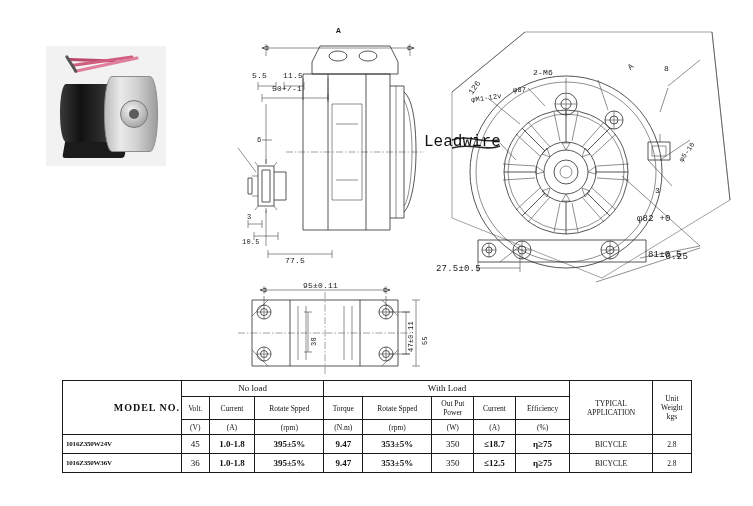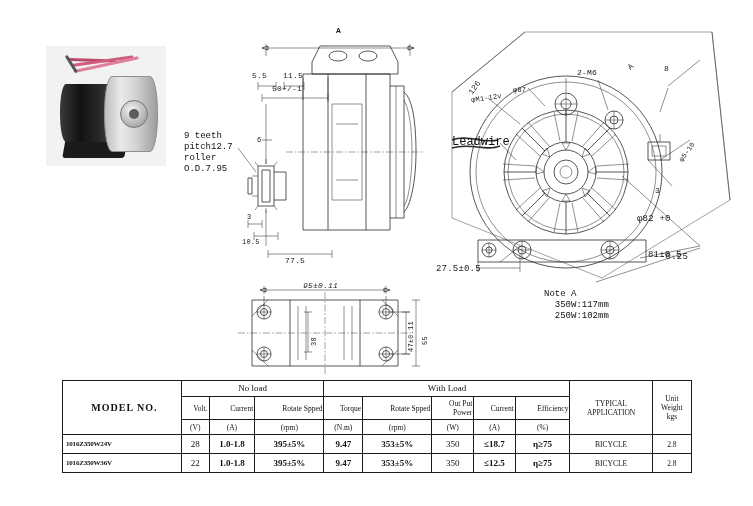--- a/index.html
+++ b/index.html
@@ -65,27 +65,27 @@
   
   #spec-table{
     position:absolute;left:62px;top:380px;width:630px;
     border-collapse:collapse;font-family:"Liberation Serif", serif;
   }
   #spec-table td,#spec-table th{
     border:1px solid #1b1b1b;text-align:center;vertical-align:middle;
     font-size:7.5px;color:#111;padding:1px 1px;line-height:9px;
   }
   #spec-table .grp{font-size:9px;height:13px;}
-  #spec-table .hd{height:20px;text-align:right;}
+  #spec-table .hd{height:20px;}
   #spec-table .unit{height:12px;}
   #spec-table .modelcol{
     text-align:left;padding-left:3px;font-size:7px;letter-spacing:-.2px;font-weight:bold;
   }
   #spec-table .modelhead{
-    font-weight:bold;font-size:10px;text-align:center;padding-left:6px;letter-spacing:1px;margin-top:43px;
+    font-weight:bold;font-size:10px;text-align:right;padding-left:6px;letter-spacing:1px;margin-top:43px;
   }
   #spec-table .b{font-weight:bold;}
   #spec-table tbody td{height:16px;font-size:9px;}
   #spec-table tbody td.modelcol{font-size:7px;}
   #spec-table .small{font-size:7.5px;}
 </style>
 </head>
 <body>
 
 <div class="sheet">
@@ -157,24 +157,20 @@
   </svg>
 
   <div class="dim" style="left:336px;top:26px;font-weight:bold;">A</div>
   <div class="dim" style="left:252px;top:71px;">5.5</div>
   <div class="dim" style="left:283px;top:71px;">11.5</div>
   <div class="dim" style="left:272px;top:84px;">50+/-1</div>
   <div class="dim sm" style="left:257px;top:136px;">6</div>
   <div class="dim sm" style="left:247px;top:213px;">3</div>
   <div class="dim sm" style="left:242px;top:238px;">10.5</div>
   <div class="dim" style="left:285px;top:256px;">77.5</div>
-  <div class="note" style="left:184px;top:131px;">9 teeth
-pitch12.7
-roller
-O.D.7.95</div>
 
   <svg width="753" height="506">
 
     <path class="ln" d="M252,300 L398,300 L398,366 L252,366 Z"></path>
 
     <path class="ln-t" d="M252,316 L268,300 M382,300 L398,316 M252,350 L268,366 M382,366 L398,350"></path>
 
     <path class="ln" d="M290,300 L290,366 M360,300 L360,366"></path>
     <path class="ln-t" d="M298,306 L298,360 M352,306 L352,360"></path>
     <path class="ln-t" d="M306,306 L306,360 M344,306 L344,360"></path>
@@ -202,21 +198,21 @@
 
     <path class="ln-t" d="M308,312 L308,352"></path>
     <path class="ln-t" d="M304,312 L312,312 M304,352 L312,352"></path>
 
     <path class="ln-t" d="M406,312 L406,354"></path>
     <path class="ln-t" d="M402,312 L410,312 M402,354 L410,354"></path>
     <path class="ln-t" d="M416,300 L416,366"></path>
     <path class="ln-t" d="M412,300 L420,300 M412,366 L420,366"></path>
     <path class="ln-t" d="M390,312 L410,312 M390,354 L410,354"></path>
   </svg>
-  <div class="dim" style="left:303px;top:281px;font-style:italic;">95±0.11</div>
+  <div class="dim" style="left:303px;top:281px;">95±0.11</div>
   <div class="dim sm vert" style="left:310px;top:346px;">38</div>
   <div class="dim sm vert" style="left:407px;top:352px;">47±0.11</div>
   <div class="dim sm vert" style="left:421px;top:345px;">55</div>
 
   <svg width="753" height="506">
 
     <path class="ln-t" d="M525,32 L712,32 L730,200 L602,278 L452,218 L452,92 Z" opacity=".85"></path>
     <path class="ln-t" d="M525,32 L452,92"></path>
     <path class="ln-t" d="M712,32 L730,200"></path>
 
@@ -303,33 +299,30 @@
     <path class="ln-t" d="M500,262 L520,246"></path>
     <path class="ln-t" d="M478,262 L478,272 M520,254 L520,272"></path>
     <path class="ln-t" d="M478,268 L520,268"></path>
 
     <path class="ln-t" d="M668,86 L700,60"></path>
   </svg>
 
   <div class="dim" style="left:467px;top:83px;transform:rotate(-55deg);">126</div>
   <div class="dim sm" style="left:471px;top:94px;transform:rotate(-8deg);">φM1-12v</div>
   <div class="dim sm" style="left:513px;top:86px;">φ87</div>
-  <div class="dim" style="left:533px;top:68px;margin-left:44px;">2-M6</div>
+  <div class="dim" style="left:533px;top:68px;">2-M6</div>
   <div class="dim" style="left:628px;top:62px;transform:rotate(-40deg);">A</div>
   <div class="dim" style="left:664px;top:64px;">8</div>
   <div class="dim sm" style="left:676px;top:148px;transform:rotate(-55deg);">φ5-10</div>
   <div class="dim" style="left:655px;top:186px;">3</div>
   <div class="dim" style="left:637px;top:214px;font-size:9px;">φ82 +0</div>
   <div class="dim" style="left:660px;top:224px;font-size:9px;margin-top:28px;">-0.25</div>
   <div class="dim" style="left:648px;top:250px;font-size:9px;">81±0.5</div>
   <div class="dim" style="left:436px;top:264px;font-size:9px;">27.5±0.5</div>
-  <div class="note" style="left:452px;top:137px;font-size:12px;">Leadwire</div>
-  <div class="note" style="left:544px;top:289px;">Note A
-  350W:117mm
-  250W:102mm</div>
+  <div class="note" style="left:424px;top:137px;font-size:16px;">Leadwire</div>
 
   <table id="spec-table">
     <thead>
       <tr>
         <td rowspan="3" class="modelhead">MODEL  NO.</td>
         <td colspan="3" class="grp">No load</td>
         <td colspan="5" class="grp">With Load</td>
         <td rowspan="3" class="small" style="white-space:pre-line;">TYPICAL
 APPLICATION</td>
         <td rowspan="3" class="small" style="white-space:pre-line;">Unit
@@ -354,34 +347,34 @@
         <td class="unit">(N.m)</td>
         <td class="unit">(rpm)</td>
         <td class="unit">(W)</td>
         <td class="unit">(A)</td>
         <td class="unit">(%)</td>
       </tr>
     </thead>
     <tbody>
       <tr>
         <td class="modelcol">1016Z350W24V</td>
-        <td>28</td>
+        <td>45</td>
         <td class="b">1.0-1.8</td>
         <td class="b">395±5%</td>
         <td class="b">9.47</td>
         <td class="b">353±5%</td>
         <td>350</td>
         <td class="b">≤18.7</td>
         <td class="b">η≥75</td>
         <td class="small">BICYCLE</td>
         <td class="small">2.8</td>
       </tr>
       <tr>
         <td class="modelcol">1016Z350W36V</td>
-        <td>22</td>
+        <td>36</td>
         <td class="b">1.0-1.8</td>
         <td class="b">395±5%</td>
         <td class="b">9.47</td>
         <td class="b">353±5%</td>
         <td>350</td>
         <td class="b">≤12.5</td>
         <td class="b">η≥75</td>
         <td class="small">BICYCLE</td>
         <td class="small">2.8</td>
       </tr>

